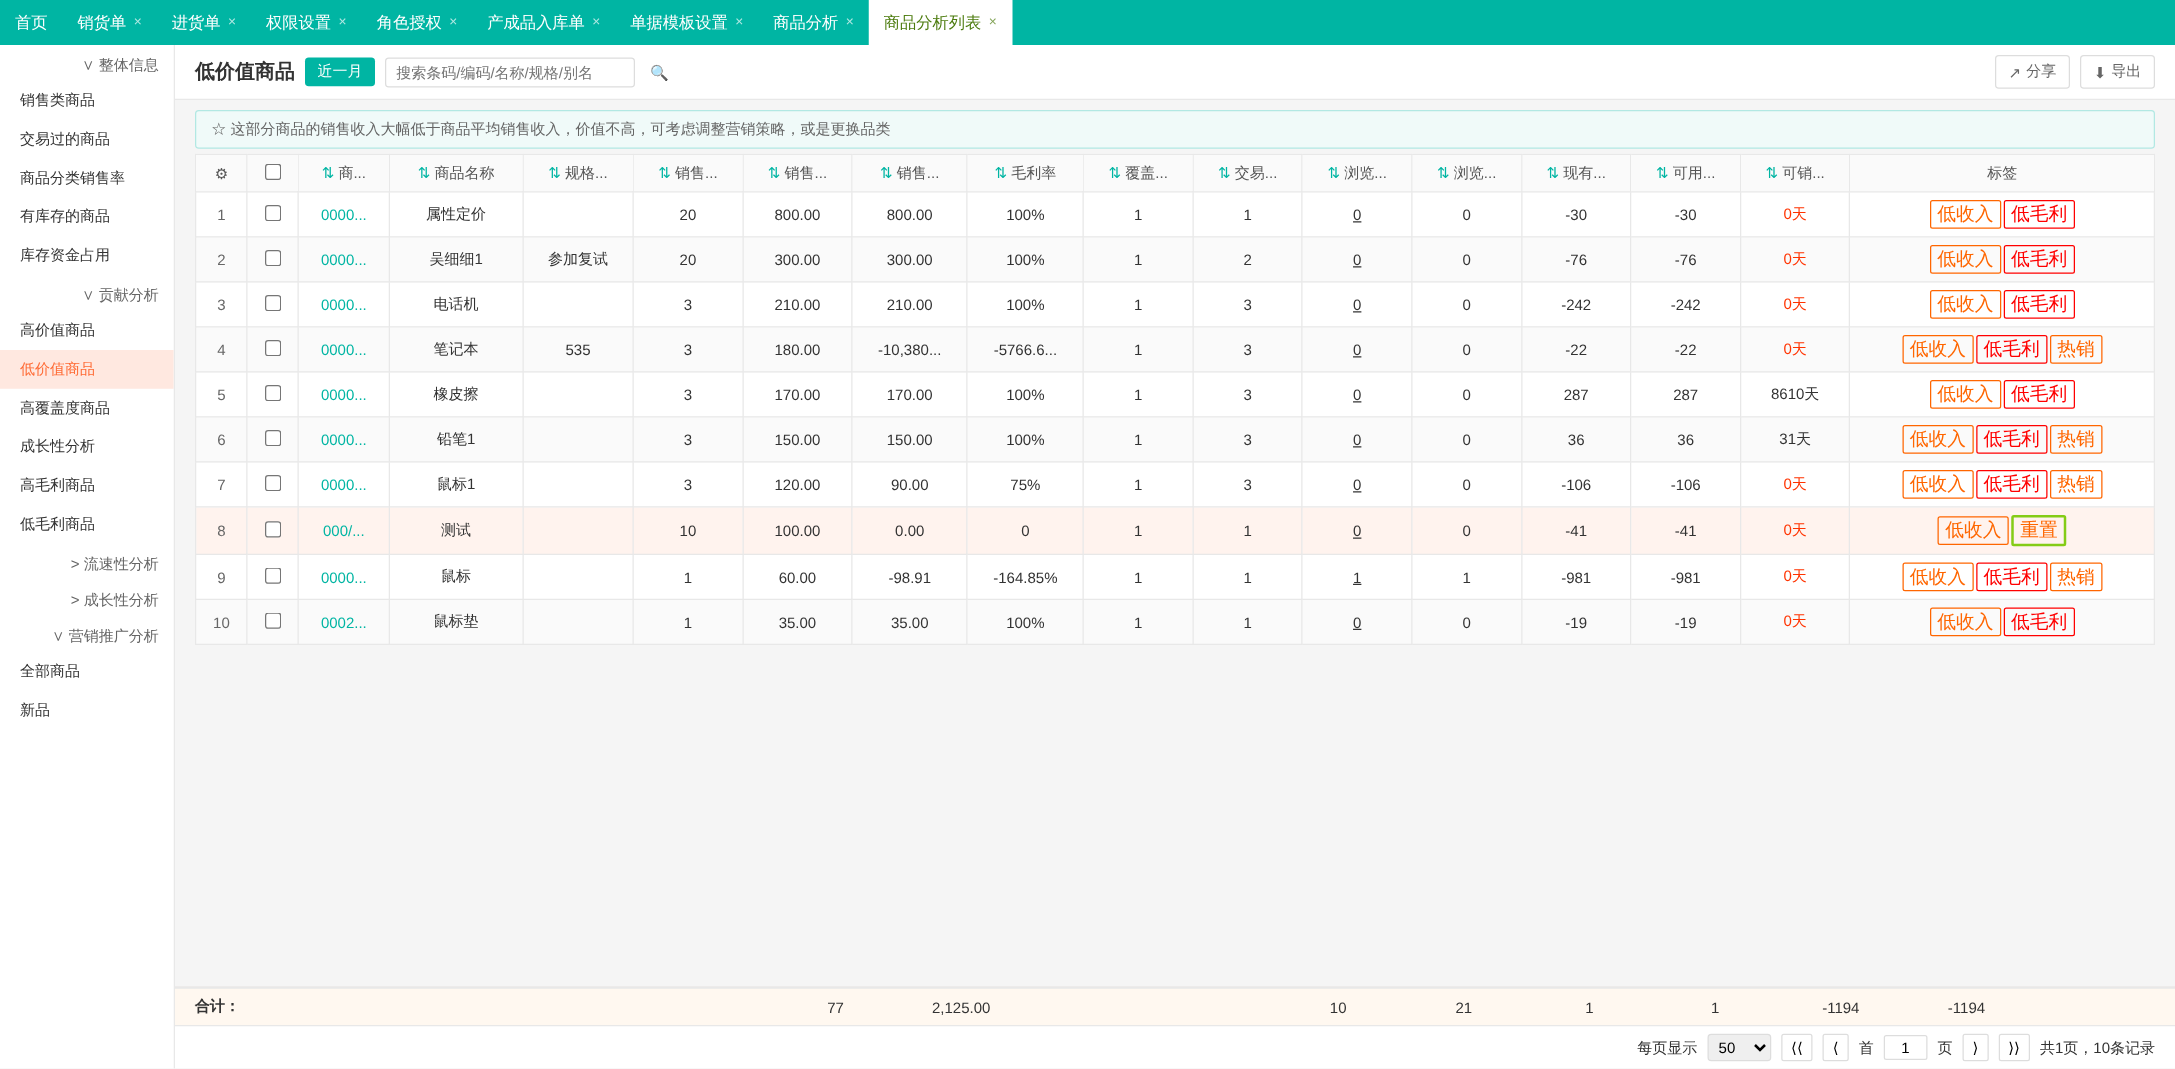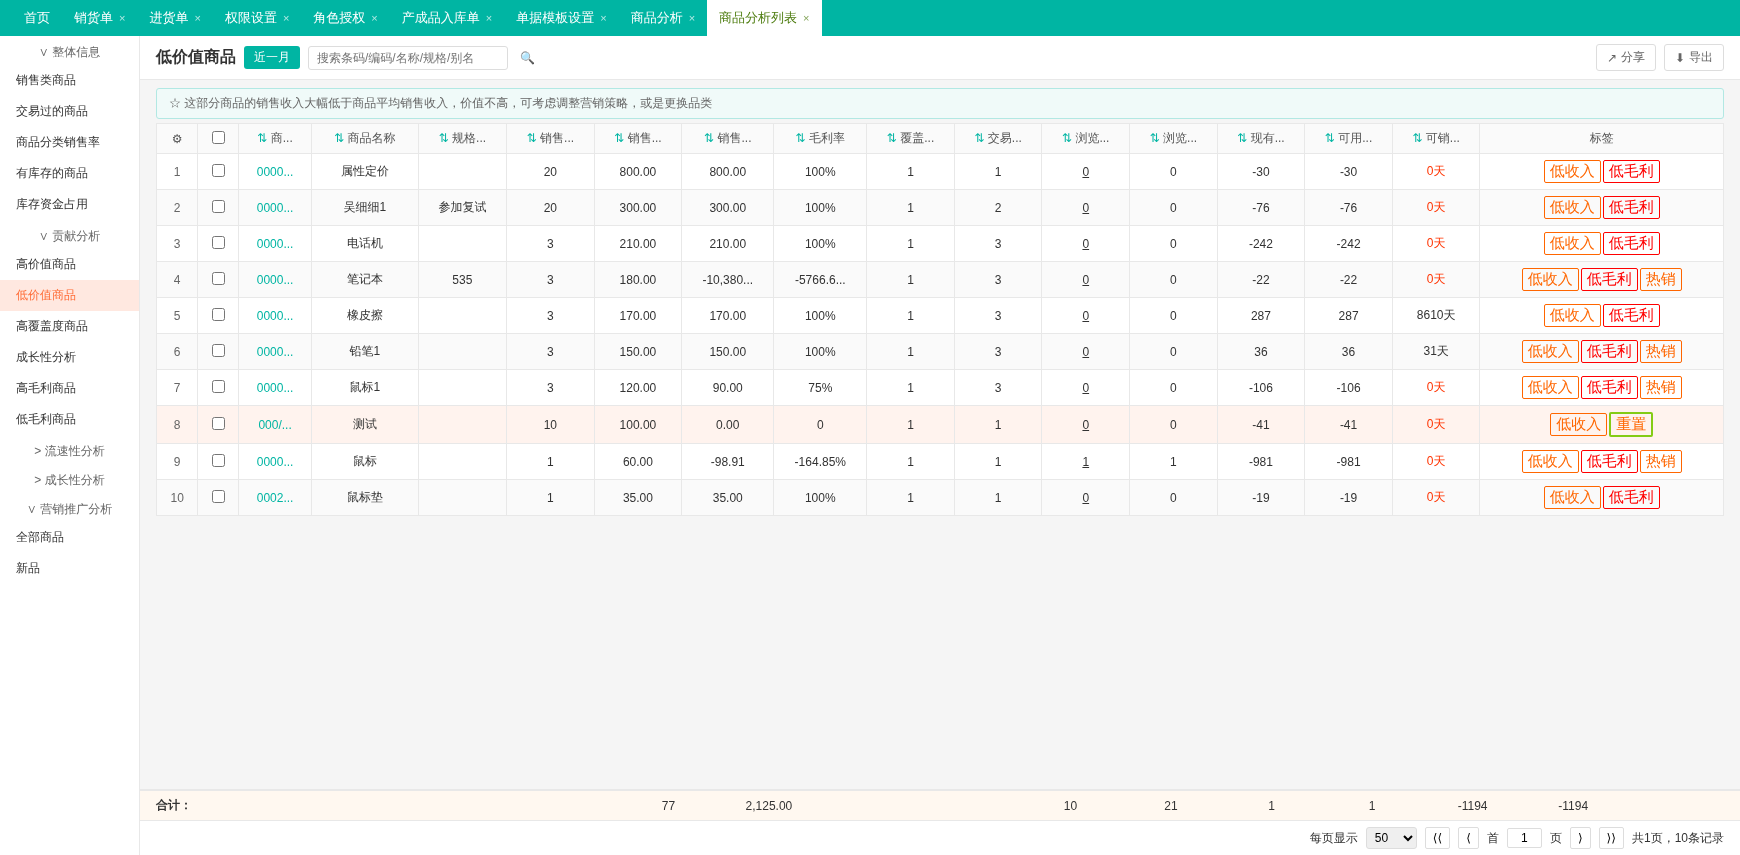--- a/index.html
+++ b/index.html
@@ -4,21 +4,21 @@
   <style>
     * { box-sizing: border-box; margin: 0; padding: 0; }
     body { font-family: 'Microsoft YaHei', Arial, sans-serif; font-size: 12px; background: #f5f5f5; color: #333; height: 855px; overflow: hidden; display: flex; flex-direction: column; }
 
     
     .top-nav {
       background: #00b5a3;
       display: flex;
       align-items: center;
       height: 36px;
-      padding: 0 12px;
+      padding: 0 0;
       flex-shrink: 0;
     }
     .top-nav .nav-item {
       color: #fff;
       padding: 0 12px;
       height: 36px;
       display: flex;
       align-items: center;
       cursor: pointer;
       font-size: 13px;
@@ -41,21 +41,21 @@
       border-right: 1px solid #e8e8e8;
       overflow-y: auto;
       flex-shrink: 0;
     }
     .sidebar-group-title {
       padding: 8px 12px 4px;
       color: #666;
       font-size: 12px;
       display: flex;
       align-items: center;
-      justify-content: center;
+      justify-content: flex-end;
     }
     .sidebar-item {
       padding: 7px 16px;
       cursor: pointer;
       color: #333;
       font-size: 12px;
     }
     .sidebar-item.active { background: #ffe8e0; color: #ff6b35; }
 
     

